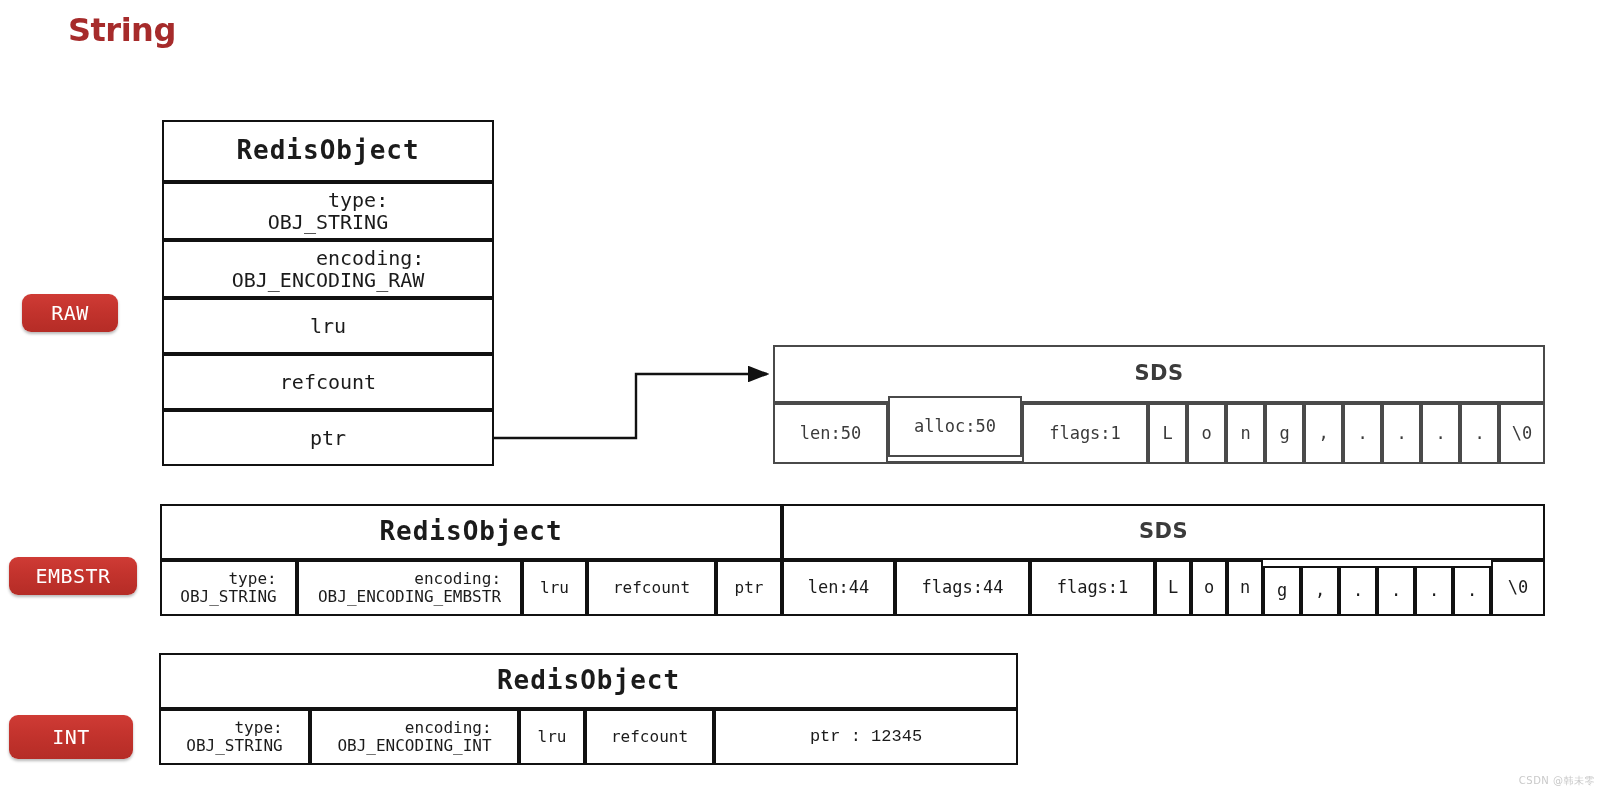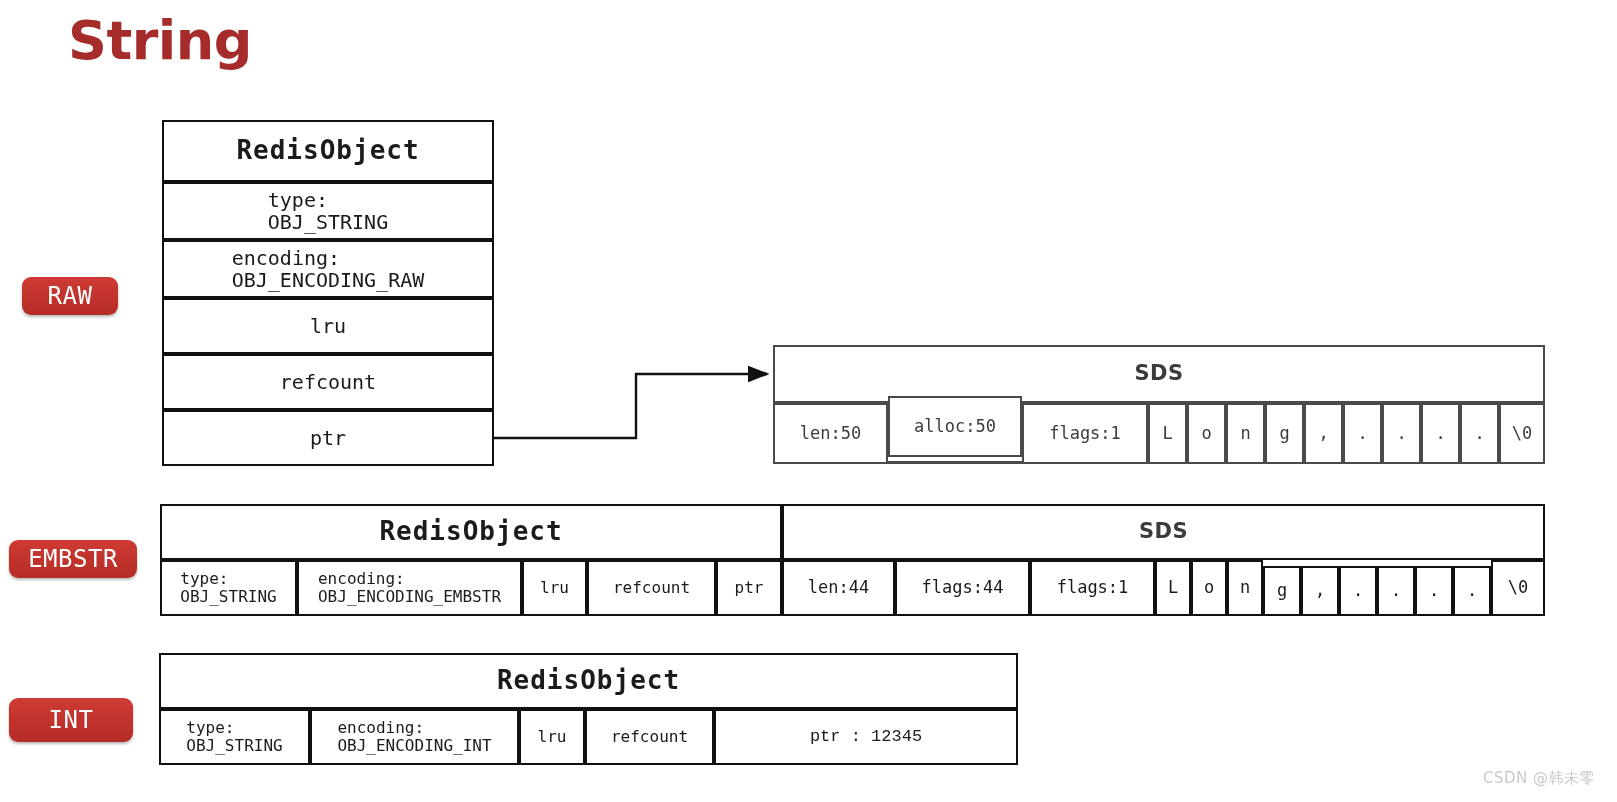--- a/index.html
+++ b/index.html
@@ -16,62 +16,63 @@
     font-family: "DejaVu Sans Mono", "Liberation Mono", monospace;
     -webkit-font-smoothing: antialiased;
   }
 
   
   .page-title {
     position: absolute;
     left: 68px;
     top: 14px;
     font-family: "DejaVu Sans", "Liberation Sans", sans-serif;
-    font-size: 54px;
+    font-size: 32px;
     font-weight: bold;
     color: #a62b2b;
     letter-spacing: -0.5px;
     line-height: 1;
   }
 
   
   .badge {
     position: absolute;
     display: flex;
     align-items: center;
     justify-content: center;
     border-radius: 9px;
     color: #ffffff;
     font-family: "DejaVu Sans Mono", "Liberation Mono", monospace;
-    font-size: 24px;
+    font-size: 20px;
     letter-spacing: 0.5px;
     background: linear-gradient(to bottom, #cf3b35 0%, #c3332d 45%, #b52c26 100%);
     box-shadow: 0 2px 3px rgba(0,0,0,0.28);
     box-sizing: border-box;
+    margin-top: 17px;
   }
   .badge-raw    { left: 22px;  top: 277px; width: 96px;  height: 38px; }
   .badge-embstr { left: 9px;   top: 540px; width: 128px; height: 38px; }
   .badge-int    { left: 9px;   top: 698px; width: 124px; height: 44px; }
 
   
   .box {
     position: absolute;
     box-sizing: border-box;
     background: #ffffff;
   }
   .b-black { border: 3px solid #111111; }
   .b-gray  { border: 3px solid #4a4a4a; }
 
   .cell {
     position: absolute;
     box-sizing: border-box;
     display: flex;
     align-items: center;
     justify-content: center;
-    text-align: left;
+    text-align: right;
     background: #ffffff;
     color: #1b1b1b;
     white-space: pre-line;
     line-height: 1.12;
   }
   .cell.black { border: 2px solid #111111; }
   .cell.gray  { border: 2px solid #4a4a4a; color: #3b3b3b; }
 
   .hdr {
     font-weight: bold;
@@ -91,21 +92,21 @@
 
   
   .connector { position: absolute; left: 490px; top: 340px; }
 
   
   .watermark {
     position: absolute;
     right: 22px;
     bottom: 14px;
     font-family: "DejaVu Sans", "Liberation Sans", sans-serif;
-    font-size: 15px;
+    font-size: 10px;
     color: #c9c9c9;
     letter-spacing: 0.5px;
   }
 </style>
 </head>
 <body>
 
 <div class="page-title">String</div>
 
 <div class="badge badge-raw">RAW</div>

